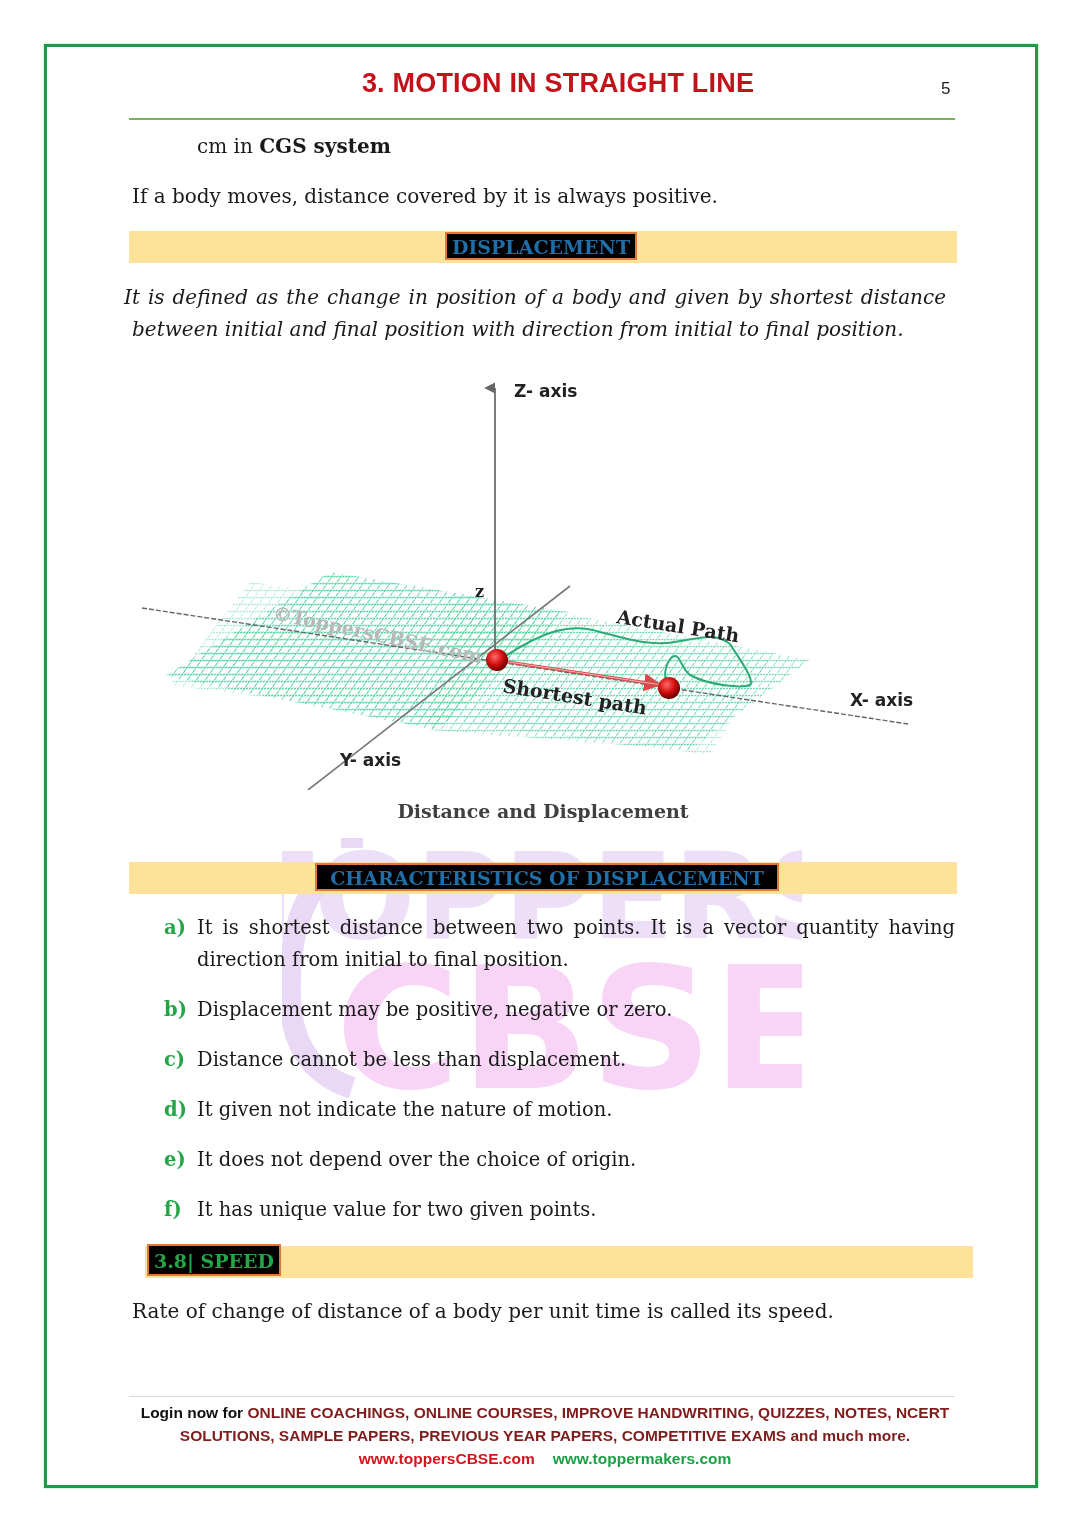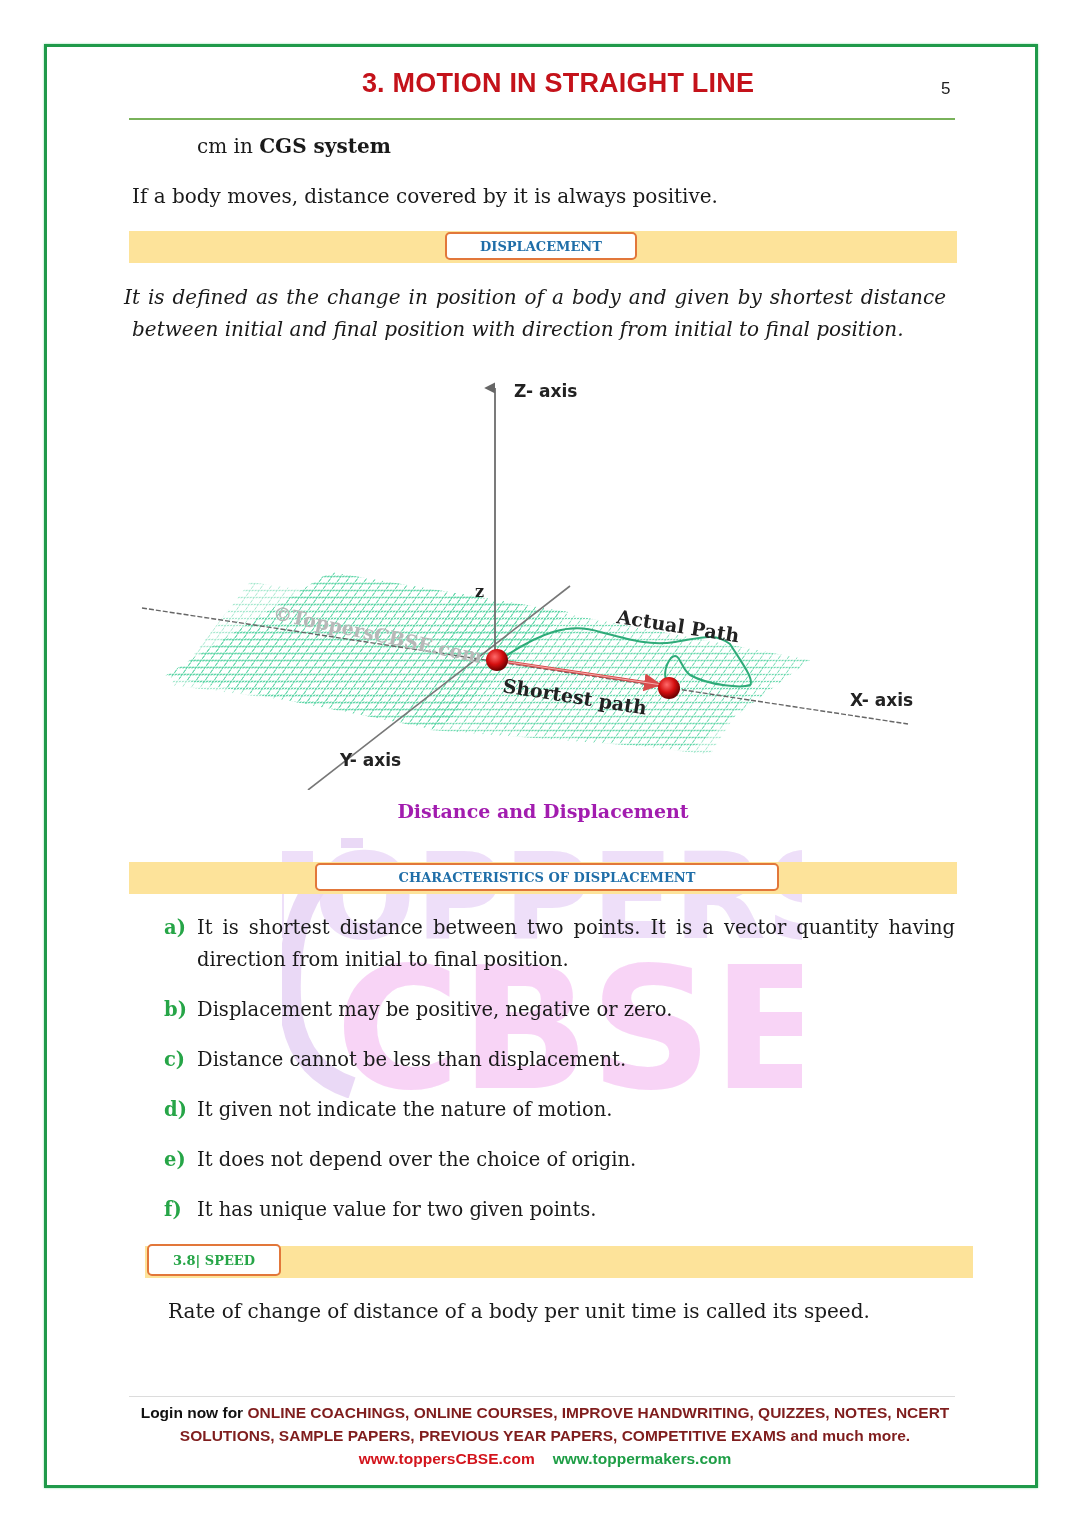--- a/index.html
+++ b/index.html
@@ -20,30 +20,30 @@
                  font-size: 17px; color: #222; }
   .header-rule { position: absolute; left: 129px; top: 118px; width: 826px; height: 2px; background: #79b25a; }
 
   .text { position: absolute; font-size: 20px; line-height: 32px; z-index: 2; }
   .bold { font-weight: bold; }
   .italic { font-style: italic; }
   .justify { text-align: justify; text-align-last: justify; }
 
   .band { position: absolute; left: 129px; width: 828px; height: 32px; background: #fde39a; z-index: 1; }
   .band-label { position: absolute; top: 0; height: 28px; line-height: 26px; border: 2.5px solid #e2773a;
-                border-radius: 5px; background: #ffffff; box-sizing: border-box; text-align: center;
-                font-weight: bold; font-size: 13px; color: #1f6ea8; z-index: 3; }
+                border-radius: 0; background: #000000; box-sizing: border-box; text-align: center;
+                font-weight: bold; font-size: 19px; color: #1f6ea8; z-index: 3; }
   .band-label.green { color: #26a547; }
 
   .list-item { position: absolute; left: 164px; width: 791px; font-size: 19.5px; line-height: 32px; z-index: 2; }
   .list-marker { position: absolute; left: 0; top: 0; font-weight: bold; color: #26a547; }
   .list-text { position: absolute; left: 33px; right: 0; top: 0; }
 
   .caption { position: absolute; left: 0; width: 1086px; top: 800px; text-align: center;
-             font-weight: bold; font-size: 19px; color: #a21caf; z-index: 2; }
+             font-weight: bold; font-size: 19px; color: #404040; z-index: 2; }
 
   .footer-rule { position: absolute; left: 129px; top: 1396px; width: 826px; height: 1px; background: #dcdcdc; }
   .footer { position: absolute; left: 120px; width: 850px; top: 1401px; text-align: center;
             font-family: "Liberation Sans", sans-serif; font-weight: bold; font-size: 15.5px; line-height: 23px; }
   .footer .lead { color: #111; }
   .footer .orange { color: #7f1d1d; }
   .footer .red { color: #d3141c; }
   .footer .green { color: #1e9e46; }
   .footer .gap { display: inline-block; width: 18px; }
 
@@ -155,21 +155,21 @@
 </div>
 <div class="list-item" style="top:1194px;">
   <span class="list-marker">f)</span>
   <span class="list-text">It has unique value for two given points.</span>
 </div>
 
 <div class="band" style="top:1246px;margin-left:16px;">
   <div class="band-label green" style="left:2px; width:134px; top:-2px; height:32px; line-height:30px;">3.8| SPEED</div>
 </div>
 
-<div class="text" style="left:132px; top:1295px;margin-left:36px;">Rate of change of distance of a body per unit time is called its speed.</div>
+<div class="text" style="left:132px; top:1295px;">Rate of change of distance of a body per unit time is called its speed.</div>
 
 <div class="footer-rule"></div>
 <div class="footer">
   <div>
     <span class="lead">Login now for </span><span class="orange">ONLINE COACHINGS, ONLINE COURSES, IMPROVE HANDWRITING, QUIZZES, NOTES, NCERT</span>
   </div>
   <div class="orange">SOLUTIONS, SAMPLE PAPERS, PREVIOUS YEAR PAPERS, COMPETITIVE EXAMS and much more.</div>
   <div>
     <span class="red">www.toppersCBSE.com</span><span class="gap"></span><span class="green">www.toppermakers.com</span>
   </div>

